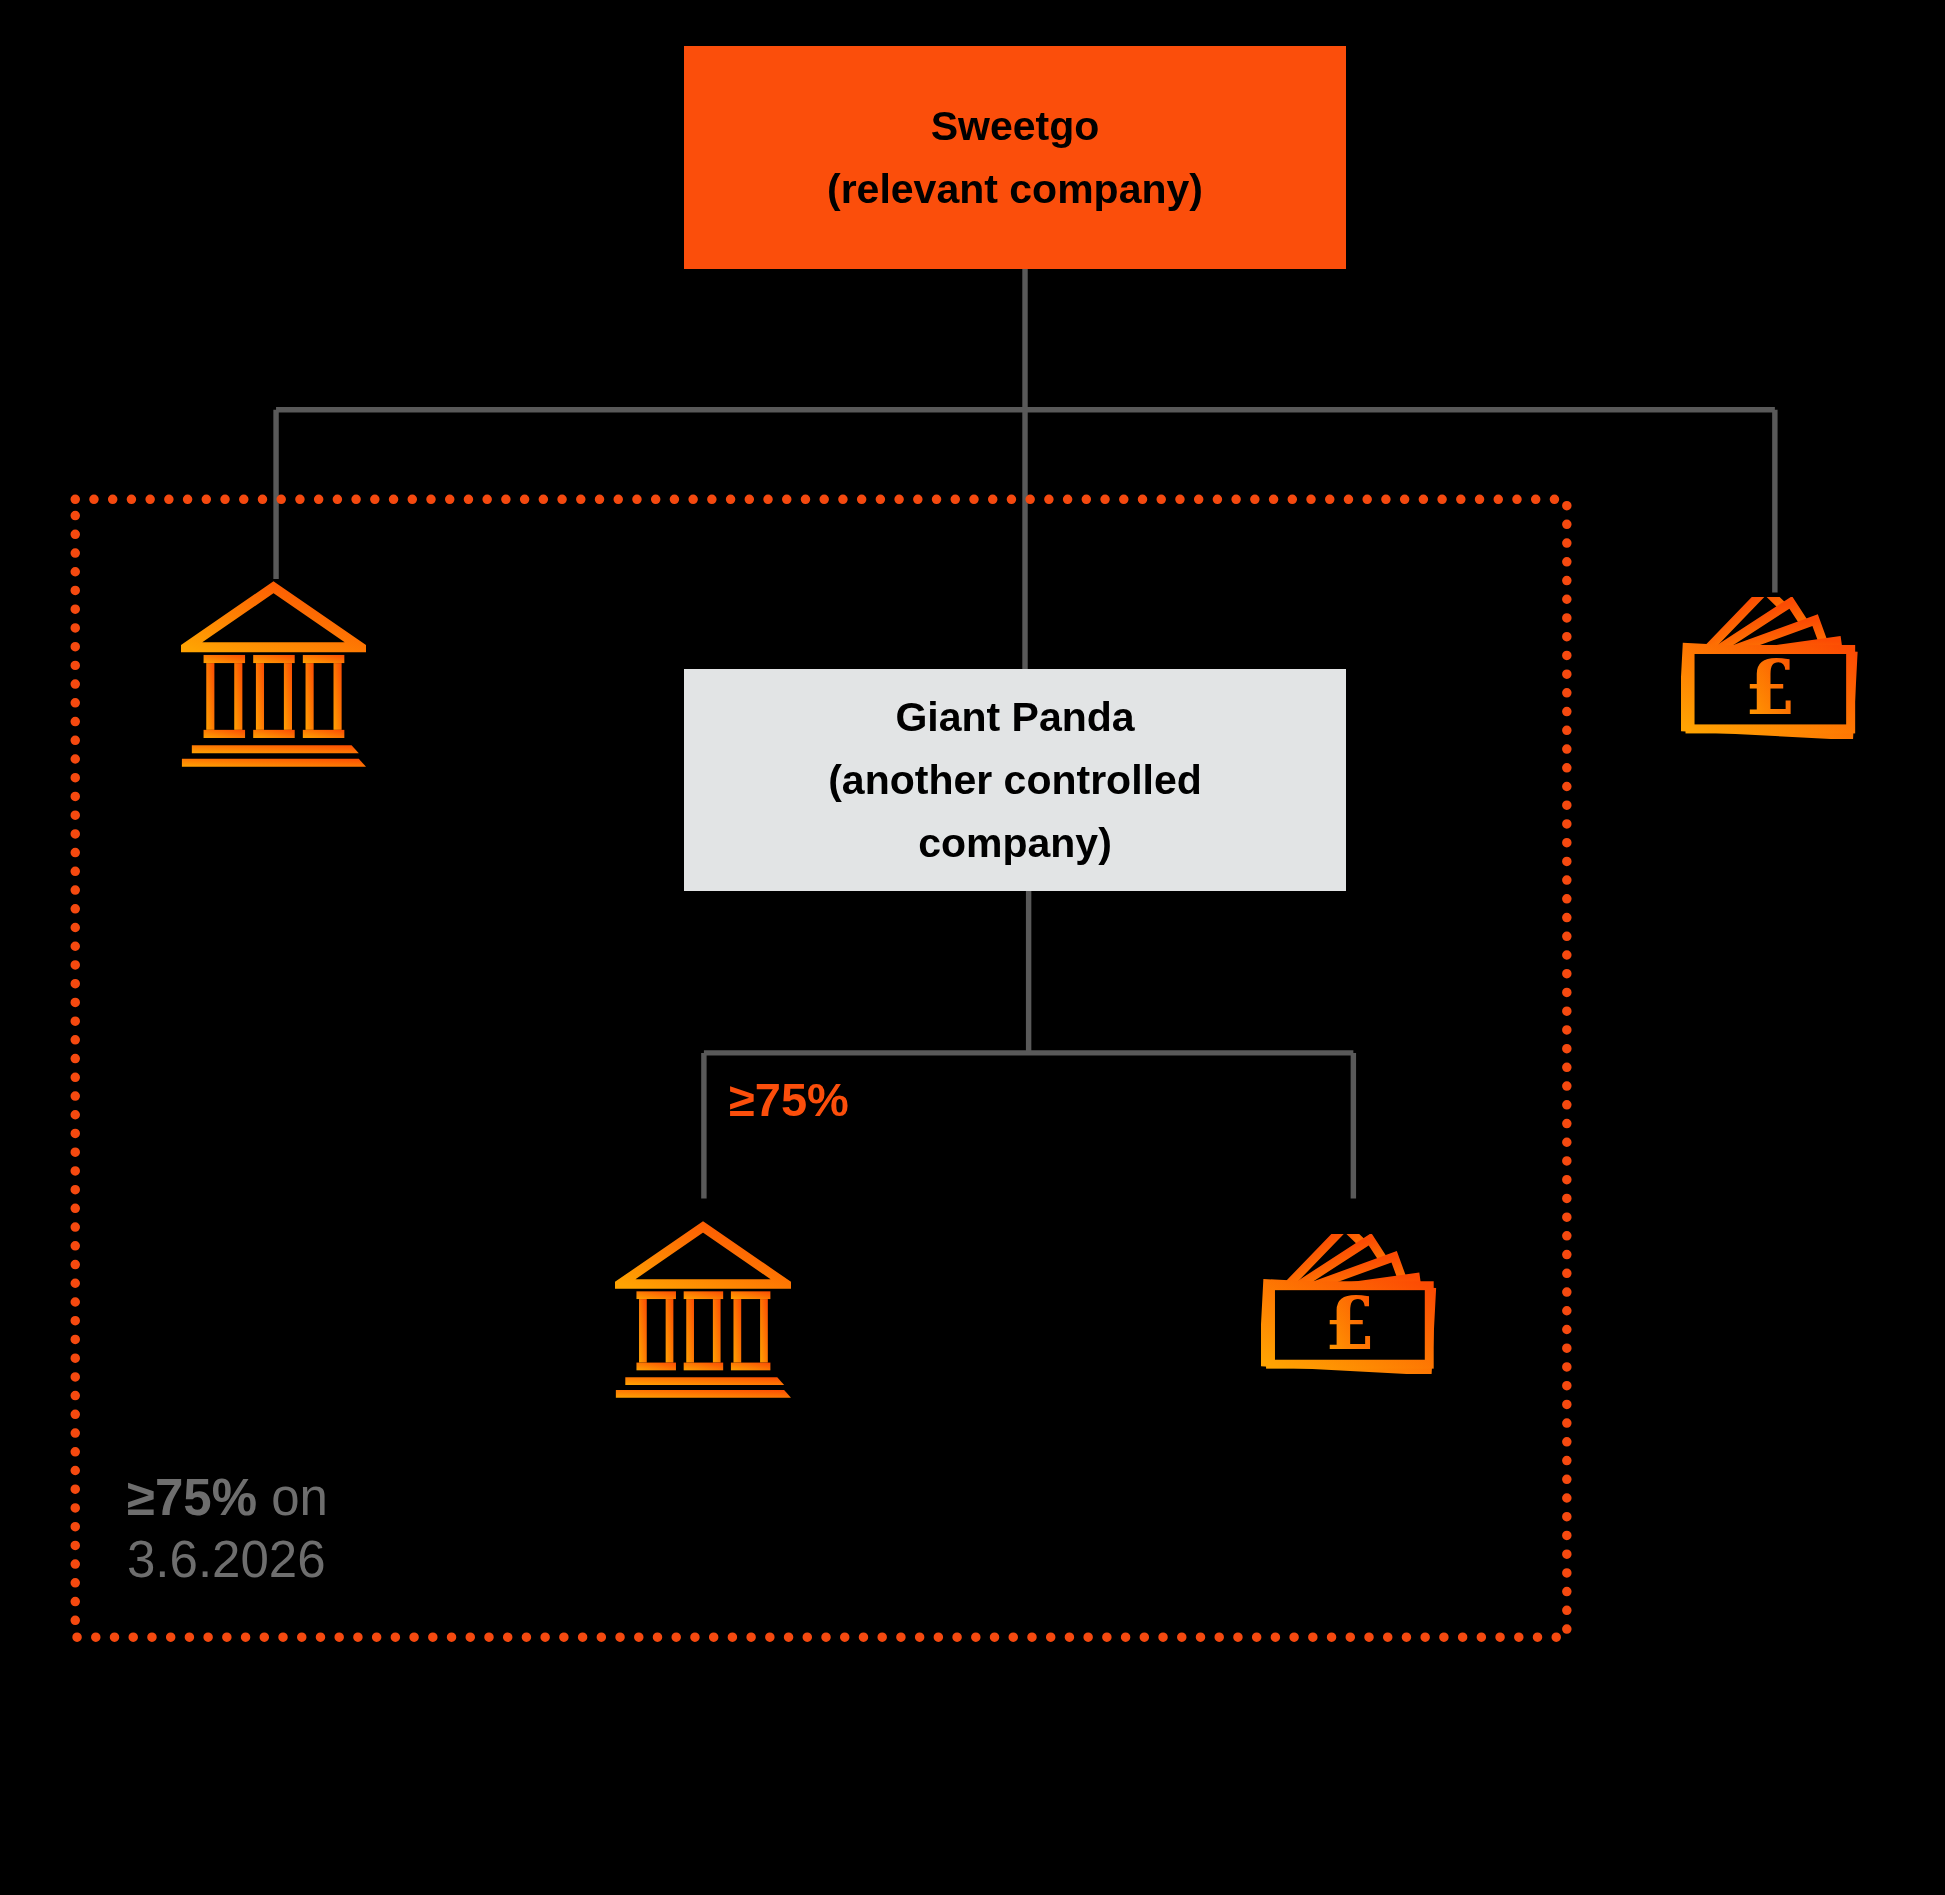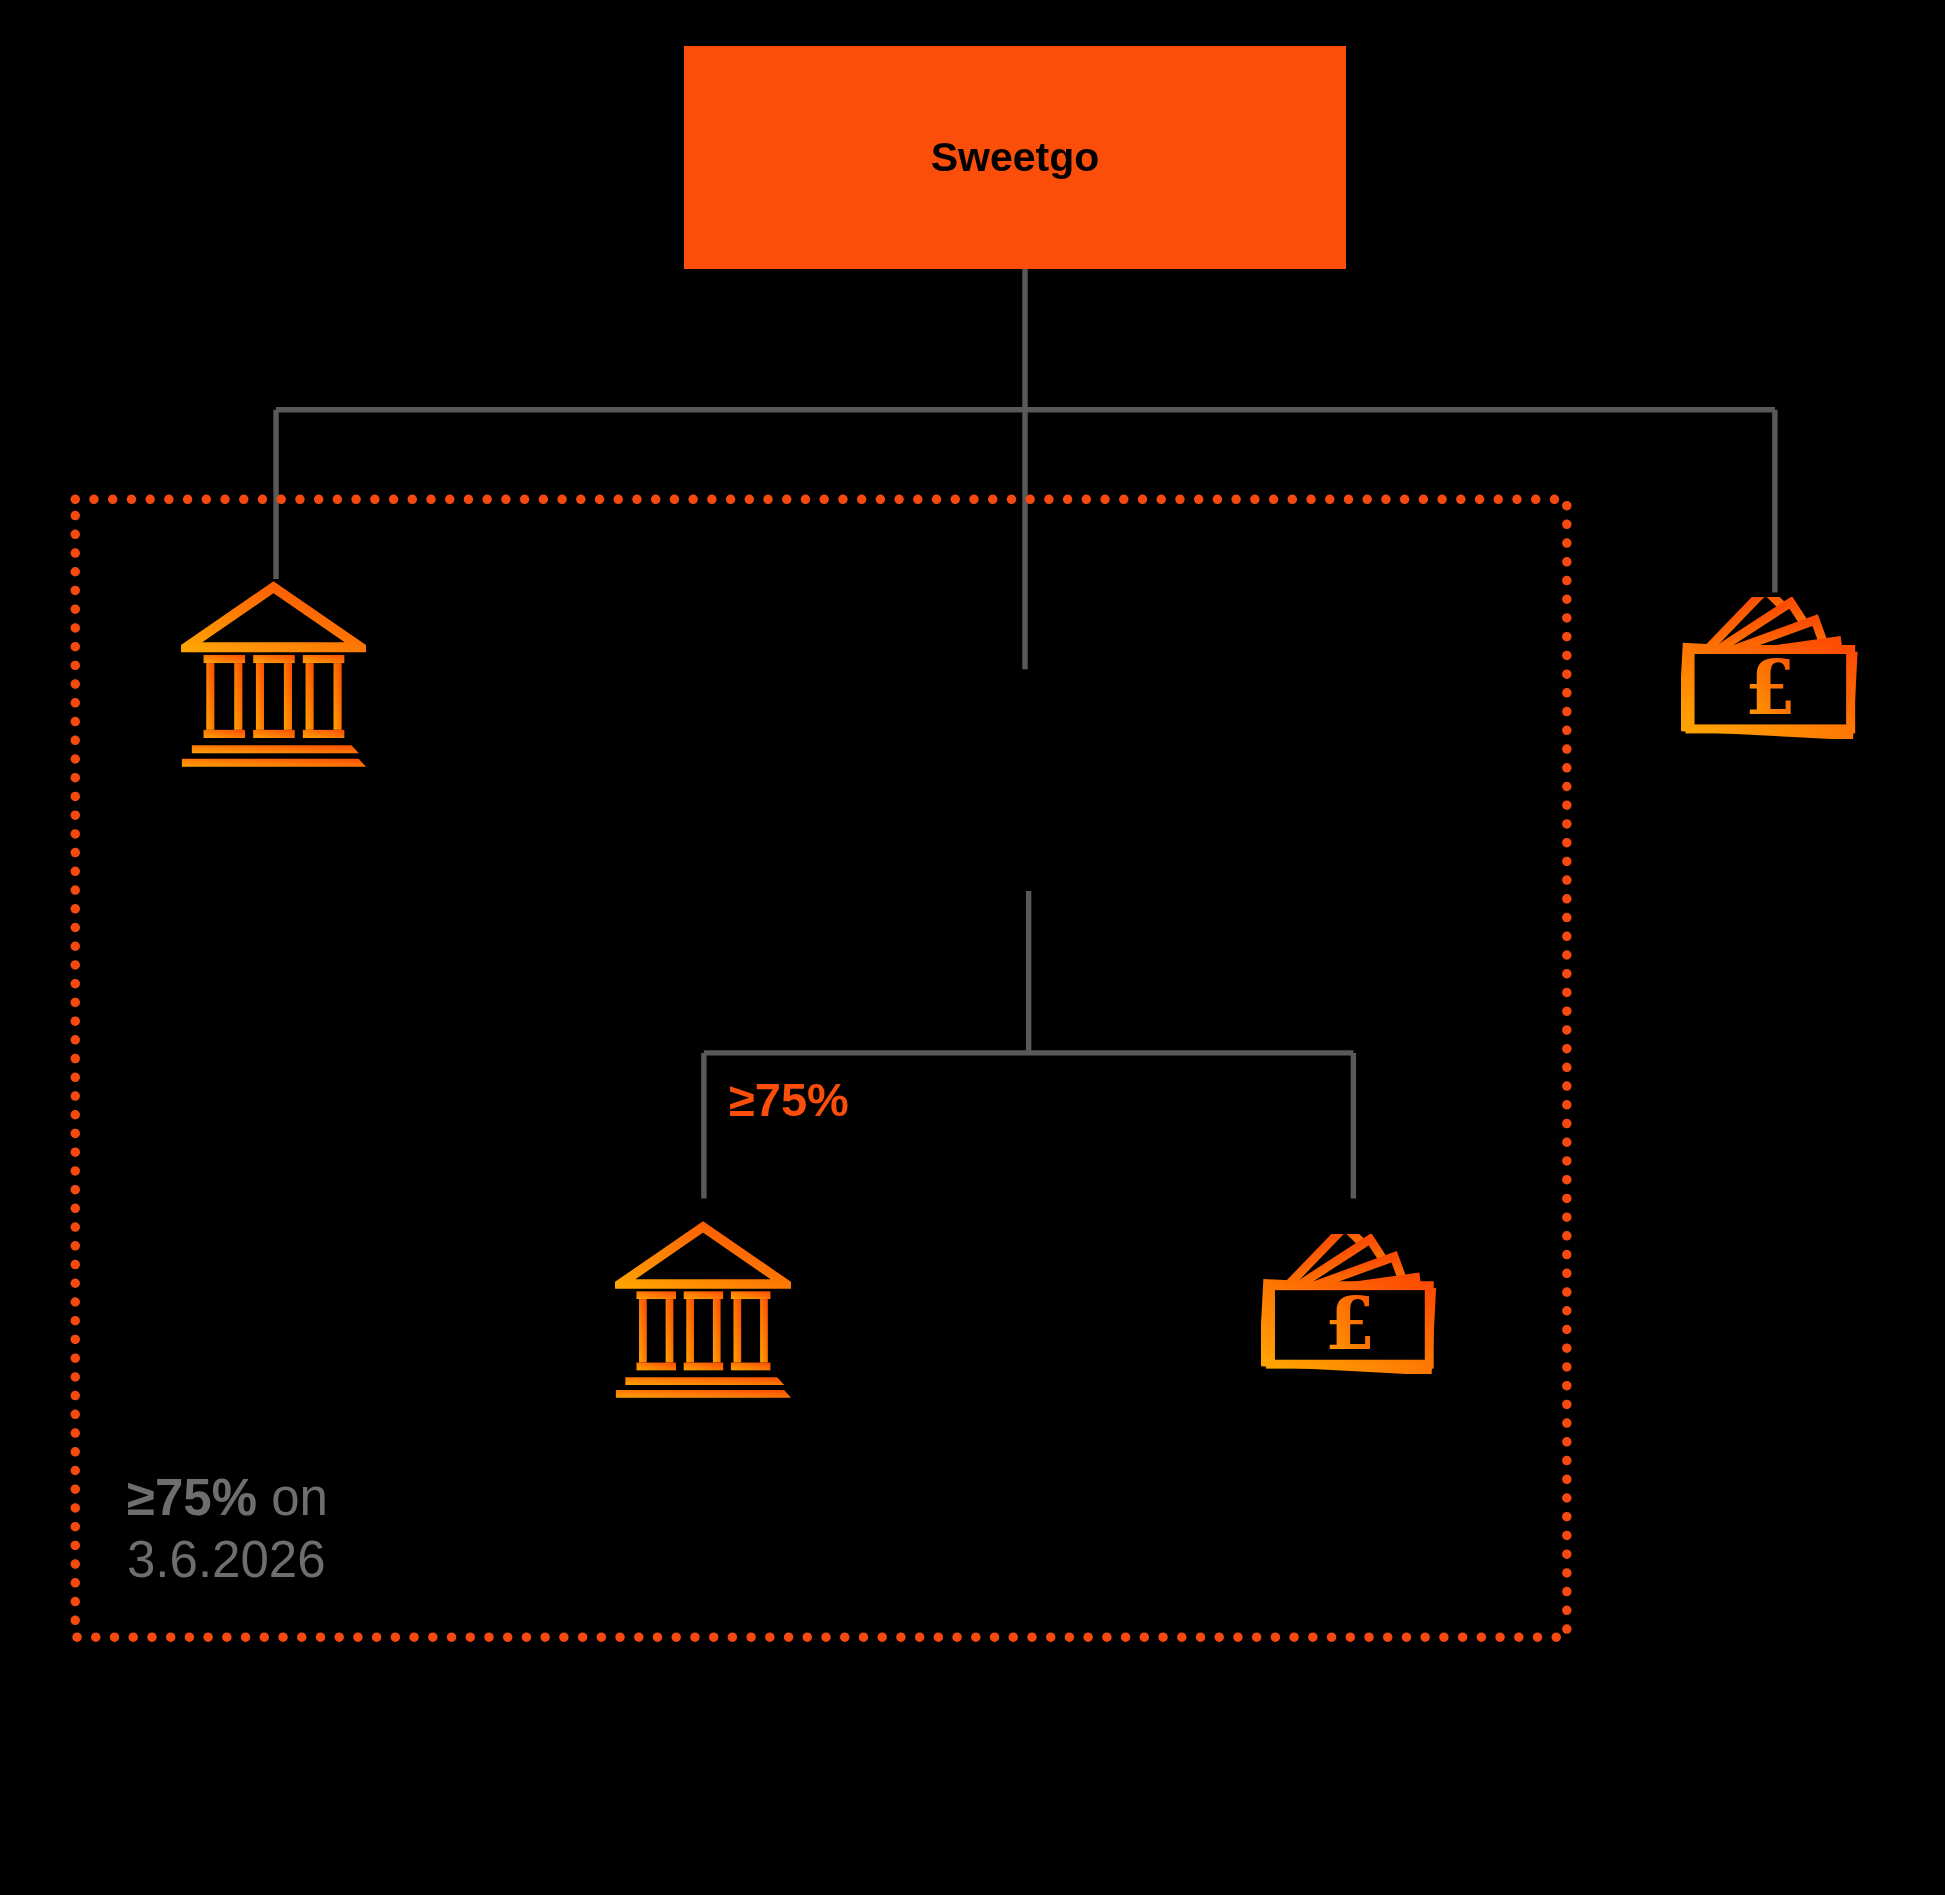--- a/index.html
+++ b/index.html
@@ -64,22 +64,27 @@
       <path d="M1137 985 V1164"></path>
       <path d="M778 1164 H1496"></path>
       <path d="M778 1164 V1325"></path>
       <path d="M1496 1164 V1325"></path>
     </g>
     <rect x="83" y="552" width="1649" height="1258" fill="none" stroke="#F5490F" stroke-width="10.5" stroke-linecap="round" stroke-dasharray="0 20.7"></rect>
   </svg>
 
   <div class="node node-primary">
     <div>Sweetgo</div>
+    <div>(relevant company)</div>
   </div>
 
+  <div class="node node-secondary">
+    <div>Giant Panda</div>
+    <div>(another controlled company)</div>
+  </div>
 
   <div class="pct-label">≥75%</div>
 
   <div class="corner-note">
     <div><span class="strong">≥75%</span><span> on</span></div>
     <div>3.6.2026</div>
   </div>
 
   <svg class="icon icon-bank-1" viewBox="0 0 205 208" xmlns="http://www.w3.org/2000/svg">
     <defs>

